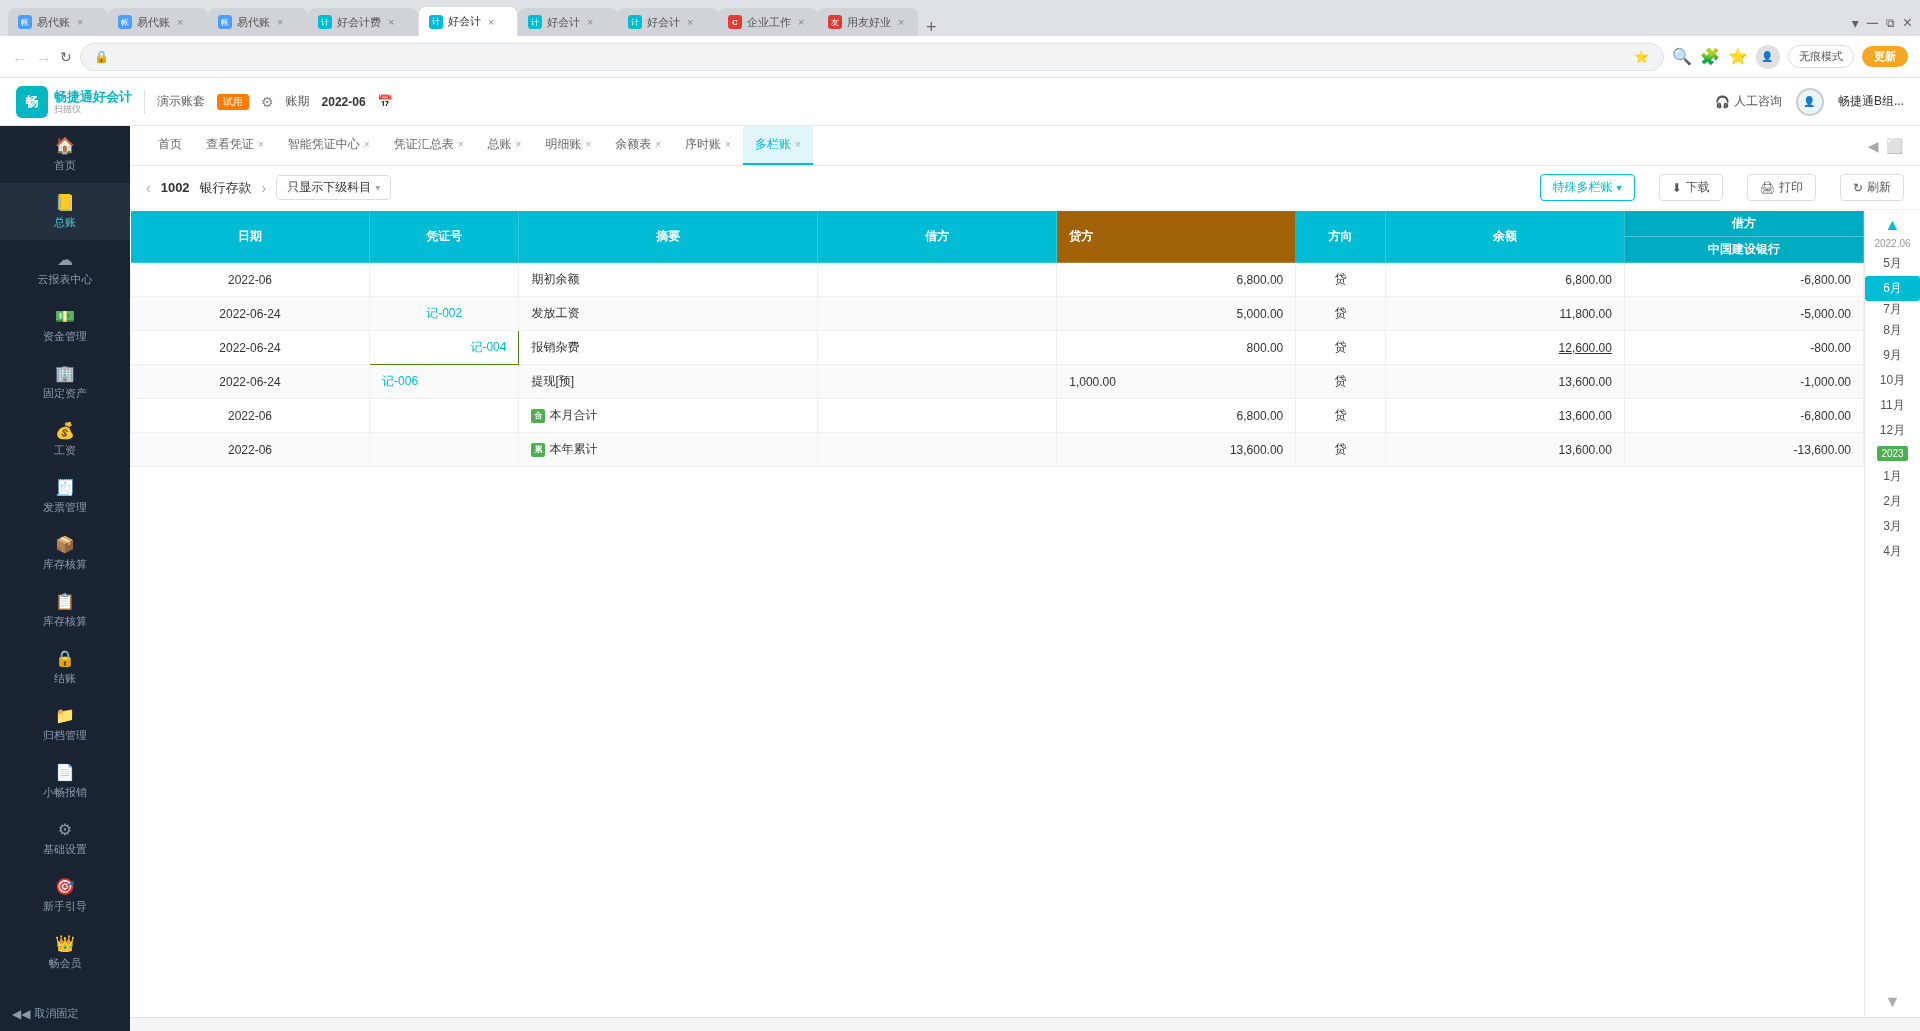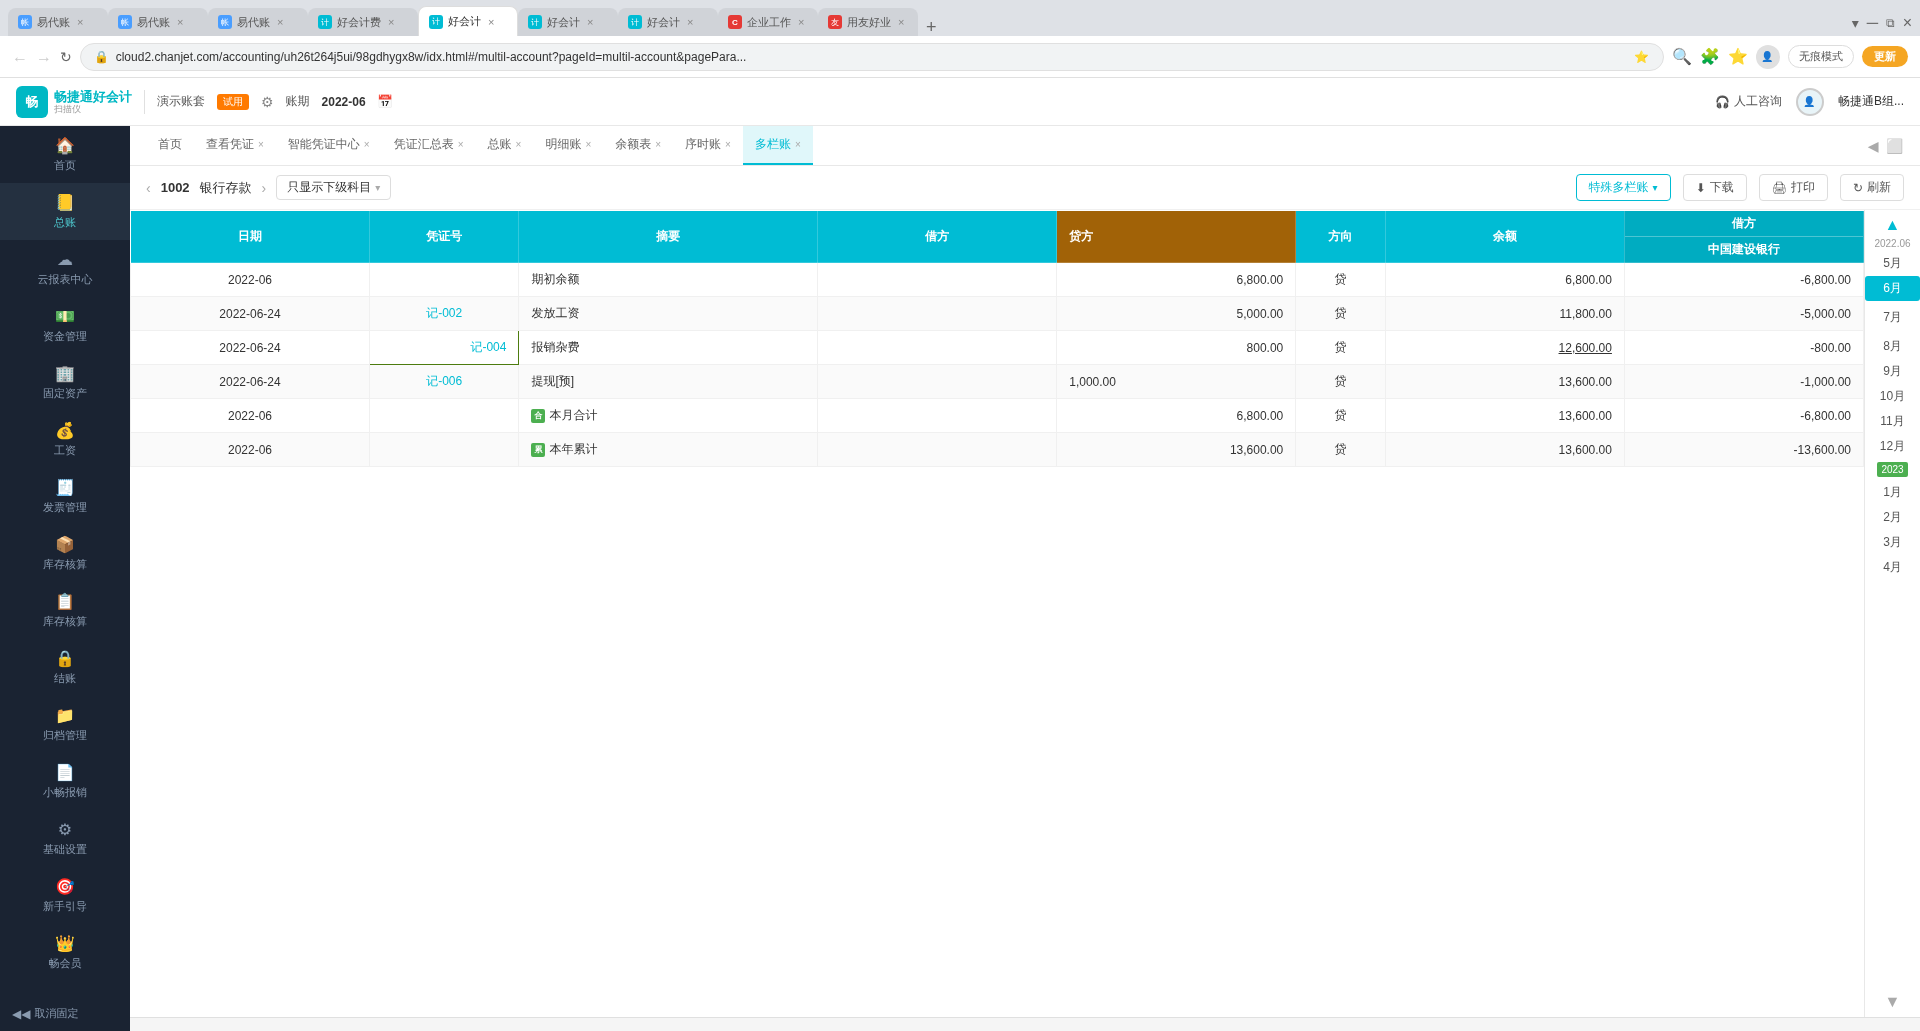--- a/index.html
+++ b/index.html
@@ -68,21 +68,20 @@
     <span style="color:#666;cursor:pointer;font-size:16px;">×</span>
   </div>
 </div>
 
 <div style="background:#fff;height:42px;display:flex;align-items:center;padding:0 12px;gap:8px;border-bottom:1px solid #e0e0e0;">
   <span style="font-size:16px;color:#ccc;cursor:pointer;">←</span>
   <span style="font-size:16px;color:#ccc;cursor:pointer;">→</span>
   <span style="font-size:14px;color:#666;cursor:pointer;">↻</span>
   <div style="flex:1;background:#f1f3f4;border:1px solid #e0e0e0;border-radius:20px;height:28px;display:flex;align-items:center;padding:0 14px;font-size:12px;color:#333;gap:6px;">
     <span style="color:#666;font-size:12px;">🔒</span>
-    <span>cloud2.chanjet.com/accounting/uh26t264j5ui/98gdhygx8w/idx.html#/multil-account?pageId=multil-account&amp;pagePara...</span>
     <span style="margin-left:auto;color:#aaa;font-size:12px;">⭐</span>
   </div>
   <span style="font-size:16px;color:#666;cursor:pointer;">🔍</span>
   <span style="font-size:16px;color:#666;cursor:pointer;">🧩</span>
   <span style="font-size:16px;color:#666;cursor:pointer;">⭐</span>
   <span style="width:24px;height:24px;background:#e0e0e0;border-radius:50%;display:inline-flex;align-items:center;justify-content:center;font-size:10px;cursor:pointer;">👤</span>
   <button style="padding:3px 10px;border-radius:12px;border:1px solid #ddd;background:#fff;font-size:11px;cursor:pointer;color:#555;">无痕模式</button>
   <button style="padding:3px 12px;border-radius:12px;border:none;background:#f5a623;font-size:11px;cursor:pointer;color:#fff;font-weight:bold;">更新</button>
 </div>
 
@@ -204,21 +203,21 @@
 
         <div style="display:flex;align-items:center;padding:8px 16px;gap:10px;border-bottom:1px solid #f0f0f0;background:#fff;">
           <span style="font-size:14px;color:#aaa;cursor:pointer;">‹</span>
           <span style="font-size:13px;color:#333;font-weight:bold;">1002</span>
           <span style="font-size:13px;color:#333;">银行存款</span>
           <span style="font-size:14px;color:#aaa;cursor:pointer;">›</span>
           <div style="border:1px solid #ddd;border-radius:4px;padding:3px 10px;font-size:12px;color:#333;cursor:pointer;display:flex;align-items:center;gap:4px;">
             <span>只显示下级科目</span>
             <span style="font-size:10px;color:#aaa;">▾</span>
           </div>
-          <div style="margin-left:auto;display:flex;gap:12px;">
+          <div style="margin-left:auto;display:flex;gap:24px;">
             <button style="border:1px solid #00bcd4;color:#00bcd4;background:#fff;padding:4px 12px;border-radius:4px;font-size:12px;cursor:pointer;display:flex;align-items:center;gap:4px;">
               <span>特殊多栏账</span>
               <span style="font-size:10px;">▾</span>
             </button>
             <button style="border:1px solid #ddd;color:#555;background:#fff;padding:4px 12px;border-radius:4px;font-size:12px;cursor:pointer;display:flex;align-items:center;gap:4px;">
               <span>⬇</span>
               <span>下载</span>
             </button>
             <button style="border:1px solid #ddd;color:#555;background:#fff;padding:4px 12px;border-radius:4px;font-size:12px;cursor:pointer;display:flex;align-items:center;gap:4px;">
               <span>🖨</span>
@@ -284,21 +283,21 @@
                   <td style="padding:8px 12px;border:1px solid #f0f0f0;text-align:left;color:#333;">报销杂费</td>
                   <td style="padding:8px 12px;border:1px solid #f0f0f0;text-align:right;color:#333;"></td>
                   <td style="padding:8px 12px;border:1px solid #f0f0f0;text-align:right;color:#333;">800.00</td>
                   <td style="padding:8px 12px;border:1px solid #f0f0f0;text-align:center;color:#333;">贷</td>
                   <td style="padding:8px 12px;border:1px solid #f0f0f0;text-align:right;color:#333;text-decoration:underline;">12,600.00</td>
                   <td style="padding:8px 12px;border:1px solid #f0f0f0;text-align:right;color:#333;">-800.00</td>
                 </tr>
 
                 <tr style="background:#fafafa;">
                   <td style="padding:8px 12px;border:1px solid #f0f0f0;text-align:center;color:#333;">2022-06-24</td>
-                  <td style="padding:8px 12px;border:1px solid #f0f0f0;text-align:center;">
+                  <td style="padding:8px 12px;border:1px solid #f0f0f0;text-align:left;">
                     <a style="color:#00bcd4;cursor:pointer;text-decoration:none;">记-006</a>
                   </td>
                   <td style="padding:8px 12px;border:1px solid #f0f0f0;text-align:left;color:#333;">提现[预]</td>
                   <td style="padding:8px 12px;border:1px solid #f0f0f0;text-align:right;color:#333;"></td>
                   <td style="padding:8px 12px;border:1px solid #f0f0f0;text-align:left;color:#333;">1,000.00</td>
                   <td style="padding:8px 12px;border:1px solid #f0f0f0;text-align:center;color:#333;">贷</td>
                   <td style="padding:8px 12px;border:1px solid #f0f0f0;text-align:right;color:#333;">13,600.00</td>
                   <td style="padding:8px 12px;border:1px solid #f0f0f0;text-align:right;color:#333;">-1,000.00</td>
                 </tr>
 
@@ -335,21 +334,21 @@
                 </tr>
               </tbody>
             </table>
           </div>
 
           <div style="width:56px;background:#fff;border-left:1px solid #e8e8e8;display:flex;flex-direction:column;align-items:center;padding:4px 0;overflow-y:auto;">
             <span style="color:#00bcd4;font-size:16px;cursor:pointer;padding:2px;">▲</span>
             <span style="font-size:10px;color:#999;padding:2px;writing-mode:horizontal-tb;">2022.06</span>
             <div style="font-size:12px;padding:4px 6px;cursor:pointer;color:#555;width:100%;text-align:center;border-radius:3px;">5月</div>
             <div style="font-size:12px;padding:4px 6px;cursor:pointer;color:#fff;width:100%;text-align:center;border-radius:3px;background:#00bcd4;">6月</div>
-            <div style="font-size:12px;padding:8px 6px;cursor:pointer;color:#555;width:100%;text-align:center;border-radius:3px;">7月</div>
+            <div style="font-size:12px;padding:0 6px;cursor:pointer;color:#555;width:100%;text-align:center;border-radius:3px;">7月</div>
             <div style="font-size:12px;padding:4px 6px;cursor:pointer;color:#555;width:100%;text-align:center;border-radius:3px;">8月</div>
             <div style="font-size:12px;padding:4px 6px;cursor:pointer;color:#555;width:100%;text-align:center;border-radius:3px;">9月</div>
             <div style="font-size:12px;padding:4px 6px;cursor:pointer;color:#555;width:100%;text-align:center;border-radius:3px;">10月</div>
             <div style="font-size:12px;padding:4px 6px;cursor:pointer;color:#555;width:100%;text-align:center;border-radius:3px;">11月</div>
             <div style="font-size:12px;padding:4px 6px;cursor:pointer;color:#555;width:100%;text-align:center;border-radius:3px;">12月</div>
             <div style="font-size:10px;color:#fff;background:#4caf50;padding:2px 4px;border-radius:2px;margin:3px 0;">2023</div>
             <div style="font-size:12px;padding:4px 6px;cursor:pointer;color:#555;width:100%;text-align:center;border-radius:3px;">1月</div>
             <div style="font-size:12px;padding:4px 6px;cursor:pointer;color:#555;width:100%;text-align:center;border-radius:3px;">2月</div>
             <div style="font-size:12px;padding:4px 6px;cursor:pointer;color:#555;width:100%;text-align:center;border-radius:3px;">3月</div>
             <div style="font-size:12px;padding:4px 6px;cursor:pointer;color:#555;width:100%;text-align:center;border-radius:3px;">4月</div>

